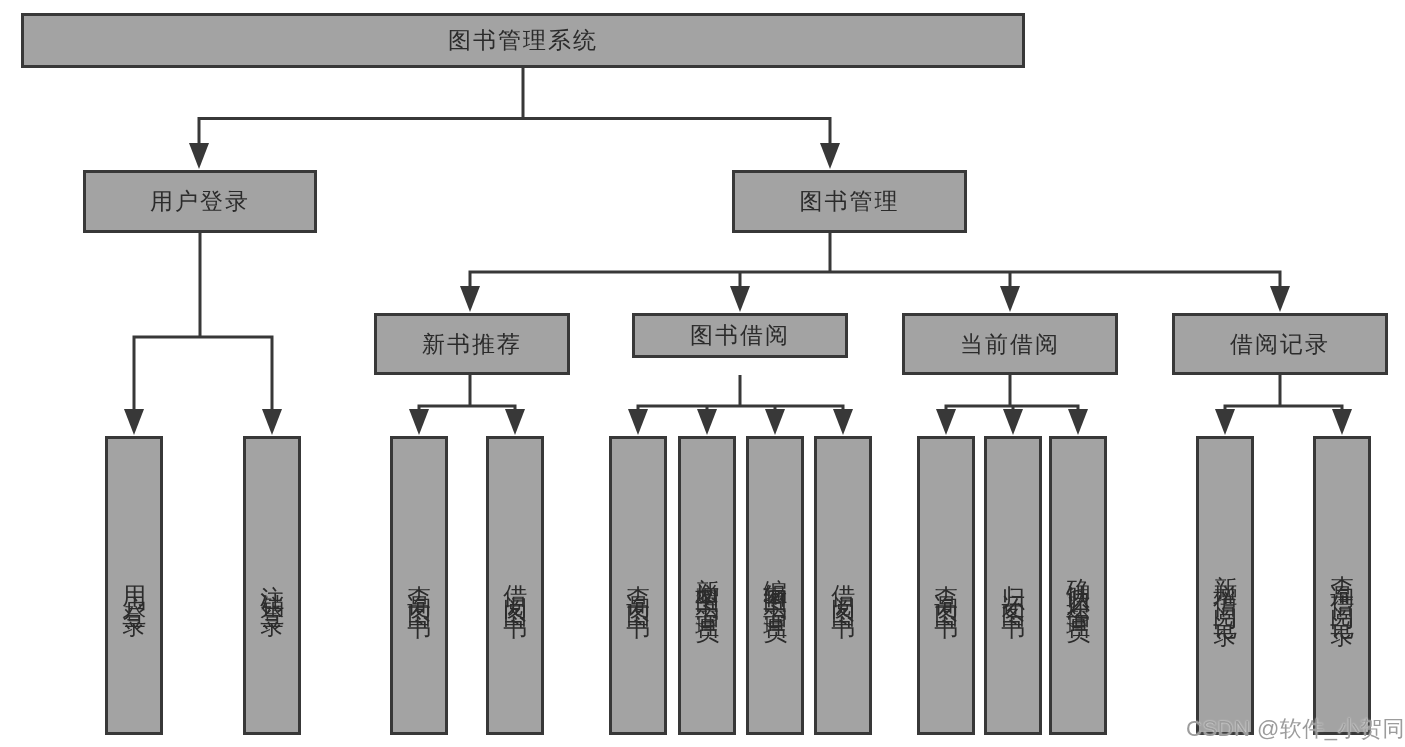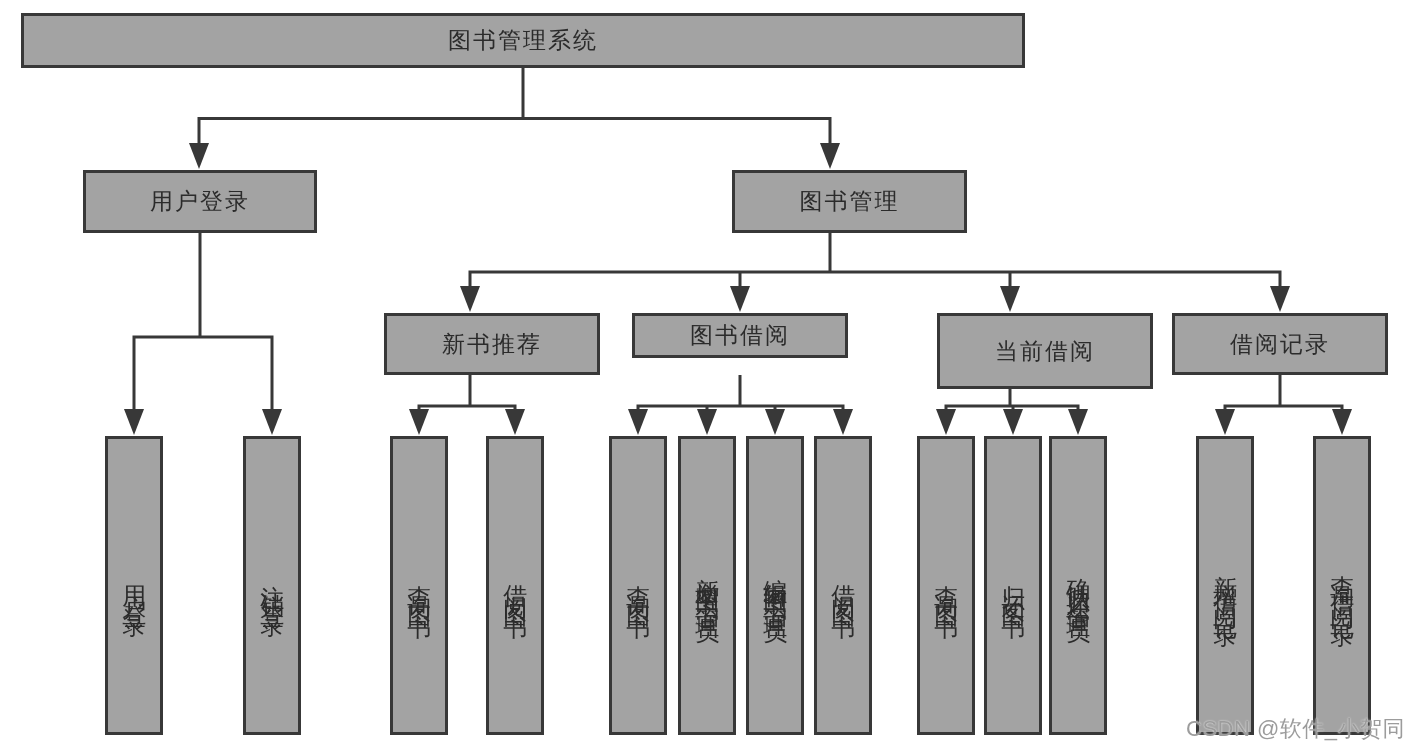--- a/index.html
+++ b/index.html
@@ -133,27 +133,27 @@
     <span class="htext">图书管理系统</span>
   </div>
 
   <div class="node" style="left:83px; top:170px; width:234px; height:63px;">
     <span class="htext">用户登录</span>
   </div>
   <div class="node" style="left:712px; top:170px; width:235px; height:63px;margin-left:20px;">
     <span class="htext">图书管理</span>
   </div>
 
-  <div class="node" style="left:384px; top:313px; width:216px; height:62px;">
+  <div class="node" style="left:374px; top:313px; width:196px; height:62px;">
     <span class="htext">新书推荐</span>
   </div>
   <div class="node" style="left:632px; top:313px; width:216px; height:45px;">
     <span class="htext">图书借阅</span>
   </div>
-  <div class="node" style="left:902px; top:313px; width:216px; height:76px;margin-left:35px;">
+  <div class="node" style="left:902px; top:313px; width:216px; height:62px;">
     <span class="htext">当前借阅</span>
   </div>
   <div class="node" style="left:1172px; top:313px; width:216px; height:62px;">
     <span class="htext">借阅记录</span>
   </div>
 
   <div class="node" style="left:105px; top:436px; width:58px; height:299px;">
     <span class="vtext">用户登录</span>
   </div>
   <div class="node" style="left:243px; top:436px; width:58px; height:299px;">

